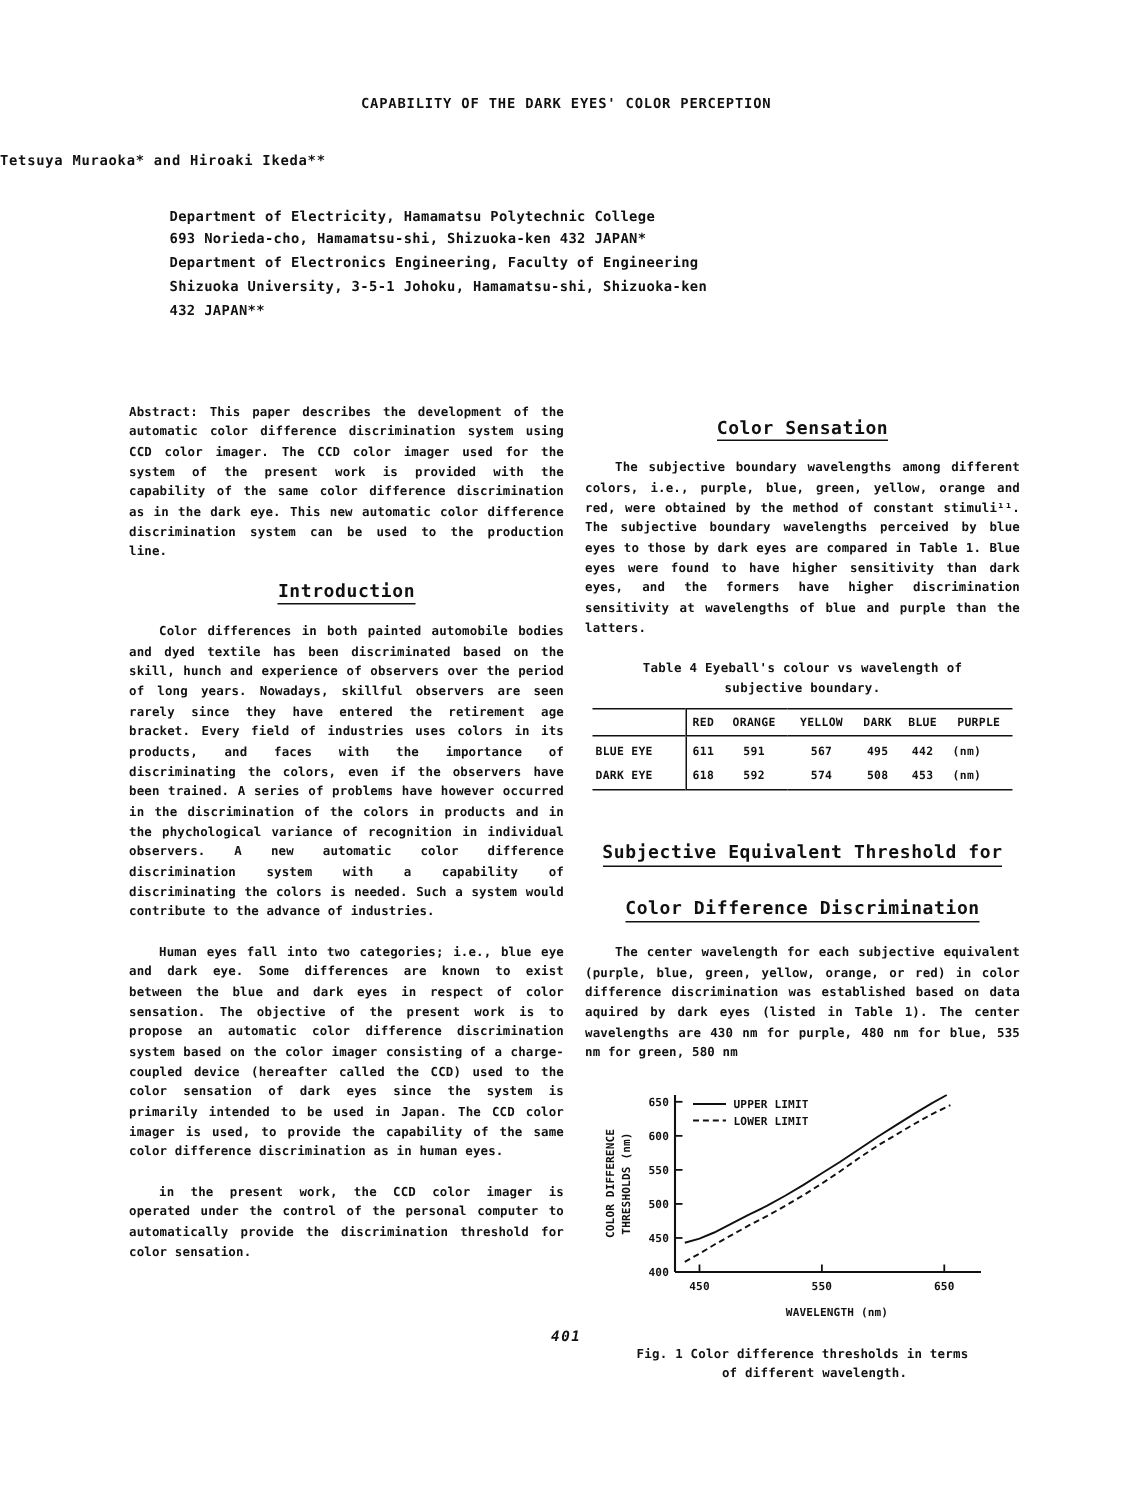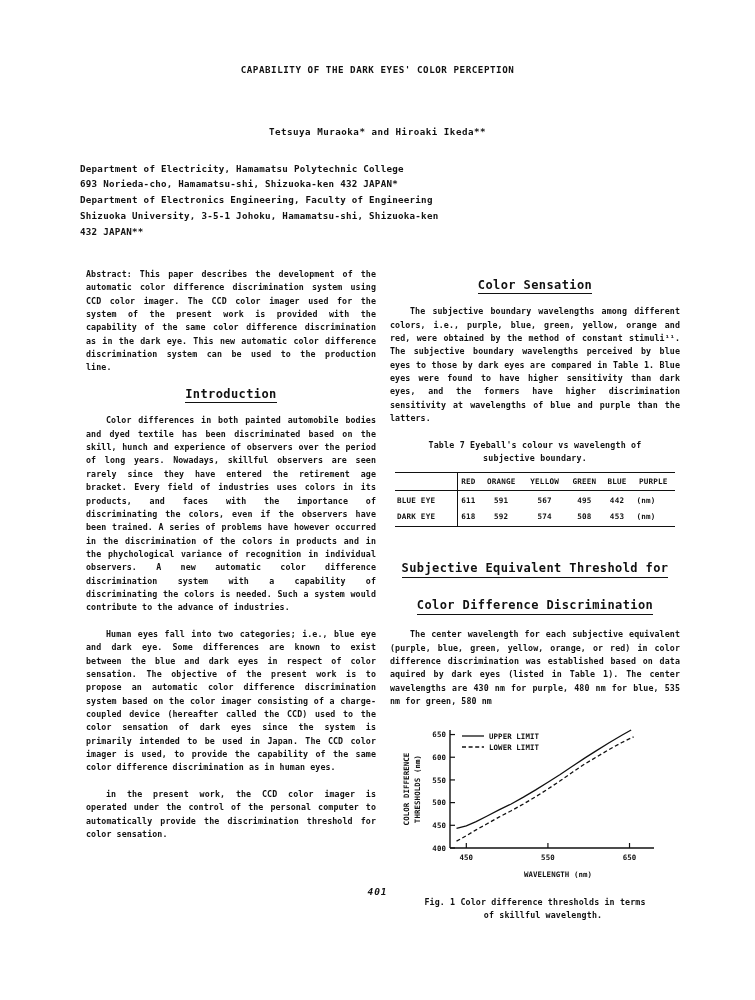--- a/index.html
+++ b/index.html
@@ -25,34 +25,34 @@
     margin-top: 62px;
     text-align: center;
     font-size: 9.2px;
     line-height: 15.5px;
     letter-spacing: 0.55px;
     font-weight: bold;
   }
   .title-line { white-space: pre; }
 
   .authors {
-    margin-top: 48px;
-    text-align: center;
+    margin-top: 24px;
+    text-align: left;
     font-size: 9.2px;
     letter-spacing: 0.5px;
     font-weight: bold;
   }
 
   .affil {
     margin-top: 24px;
     font-size: 9.2px;
     line-height: 15.8px;
     letter-spacing: 0.25px;
     font-weight: bold;
-    padding-left: 80px;
+    padding-left: 113px;
   }
   .affil-line { white-space: pre; }
 
   
   .columns {
     position: absolute;
     top: 268px;
     left: 0;
     width: 755px;
     display: flex;
@@ -198,32 +198,32 @@
 
     <div class="col col-right">
 
       <div class="sec-head">
         <span>Color Sensation</span>
       </div>
 
       <p class="para indent">The  subjective  boundary wavelengths among different  colors,  i.e., purple, blue, green, yellow, orange  and red, were obtained by the method of constant  stimuli¹¹.   The  subjective  boundary wavelengths perceived by blue eyes to those by dark eyes are  compared  in Table 1.  Blue eyes were found to have  higher  sensitivity  than  dark eyes, and the formers  have  higher discrimination sensitivity at wavelengths of blue and purple than the latters.</p>
 
       <div class="table-caption">
-        <div>Table 7  Eyeball's colour vs wavelength of</div>
+        <div>Table 4  Eyeball's colour vs wavelength of</div>
         <div>subjective boundary.</div>
       </div>
 
       <table class="data">
         <thead>
           <tr>
             <th class="th-blank"></th>
             <th class="num vrule">RED</th>
             <th class="num">ORANGE</th>
             <th class="num">YELLOW</th>
-            <th class="num">GREEN</th>
+            <th class="num">DARK</th>
             <th class="num">BLUE</th>
             <th class="num">PURPLE</th>
           </tr>
         </thead>
         <tbody>
           <tr>
             <td class="rowlab">BLUE EYE</td>
             <td class="num vrule">611</td>
             <td class="num">591</td>
             <td class="num">567</td>
@@ -288,20 +288,20 @@
               <text x="99" y="27.8" font-size="7.4">LOWER LIMIT</text>
             </g>
           <text id="fig1-xlabel" x="168" y="155" text-anchor="middle" font-size="7.4">WAVELENGTH (nm)</text>
           <text id="fig1-ylab1" x="19" y="67" text-anchor="middle" font-size="7.4" transform="rotate(-90 19 67)">COLOR DIFFERENCE</text>
           <text id="fig1-ylab2" x="30" y="67" text-anchor="middle" font-size="7.4" transform="rotate(-90 30 67)">THRESHOLDS (nm)</text>
         </svg>
       </div>
 
       <div class="fig-caption">
         <div>Fig. 1  Color difference thresholds in terms</div>
-        <div class="l2">of skillful wavelength.</div>
+        <div class="l2">of different wavelength.</div>
       </div>
 
     </div>
   </div>
 
   <div class="pageno">401</div>
 </div>
 
 </body></html>

